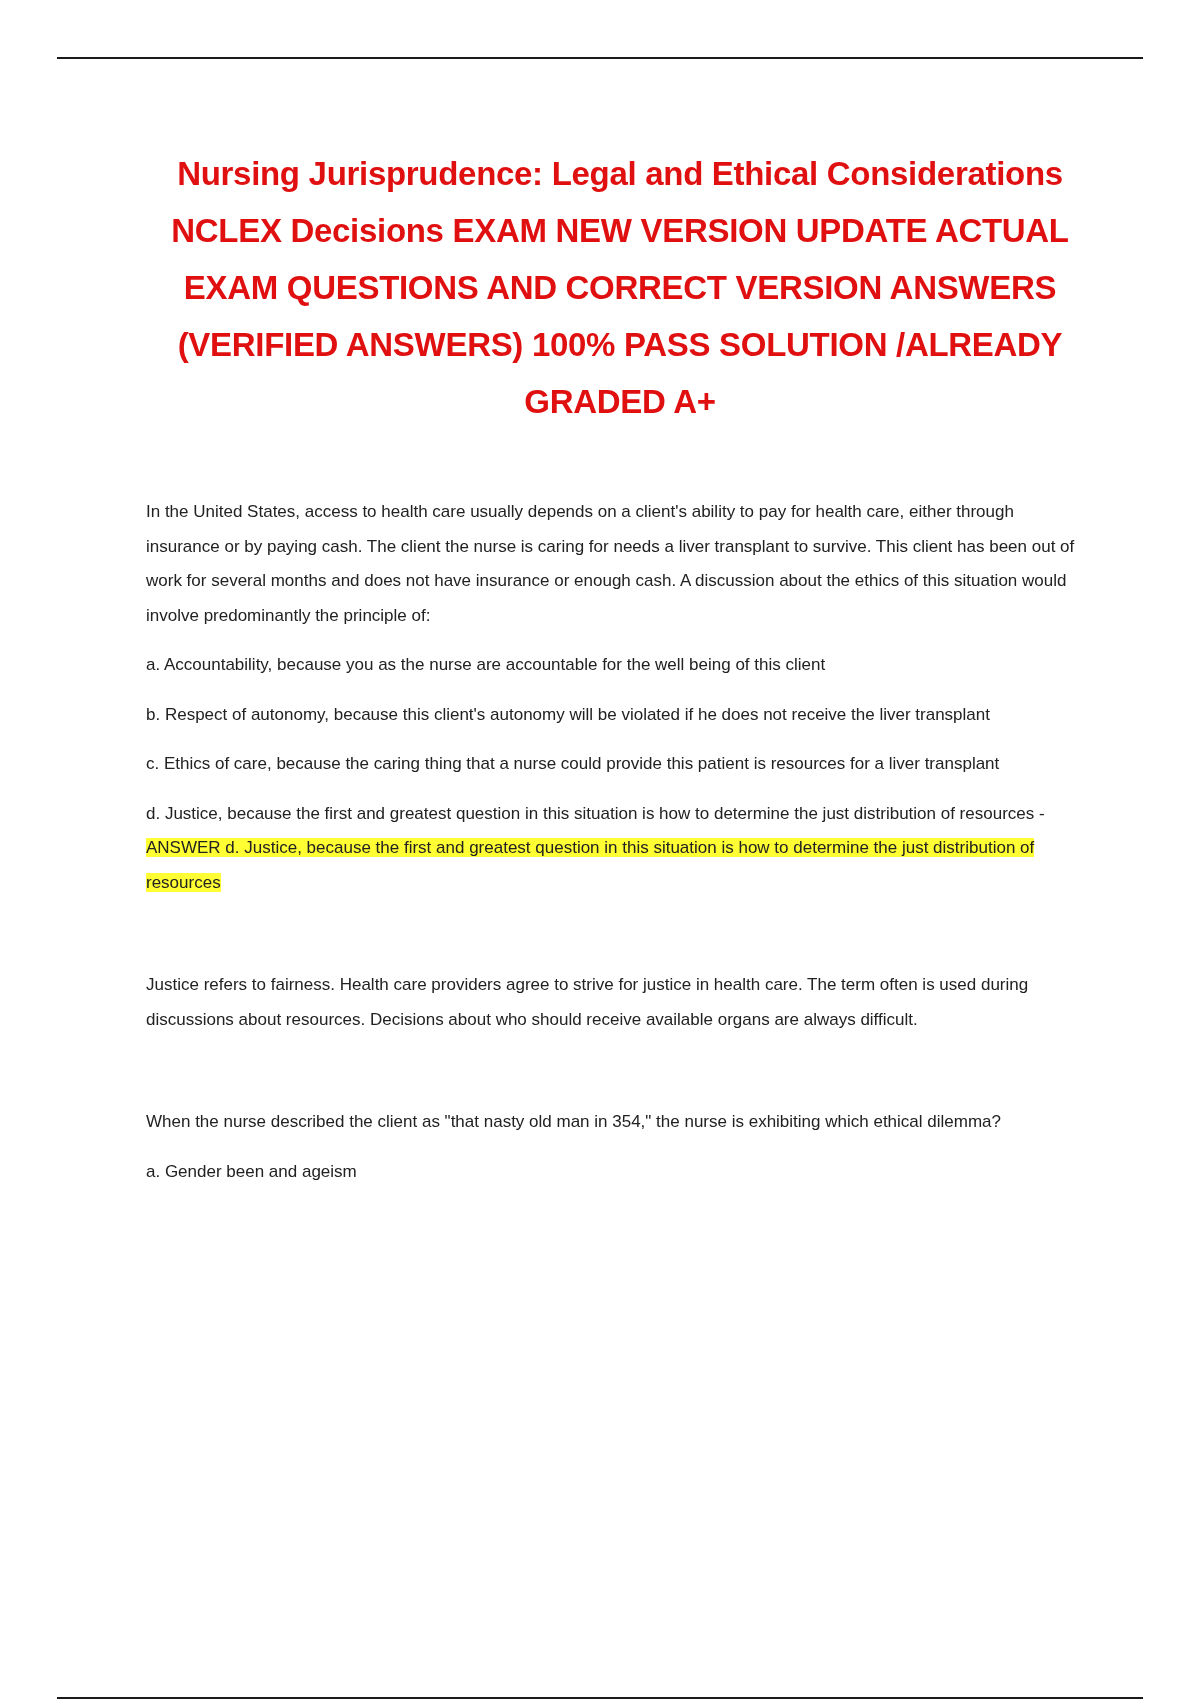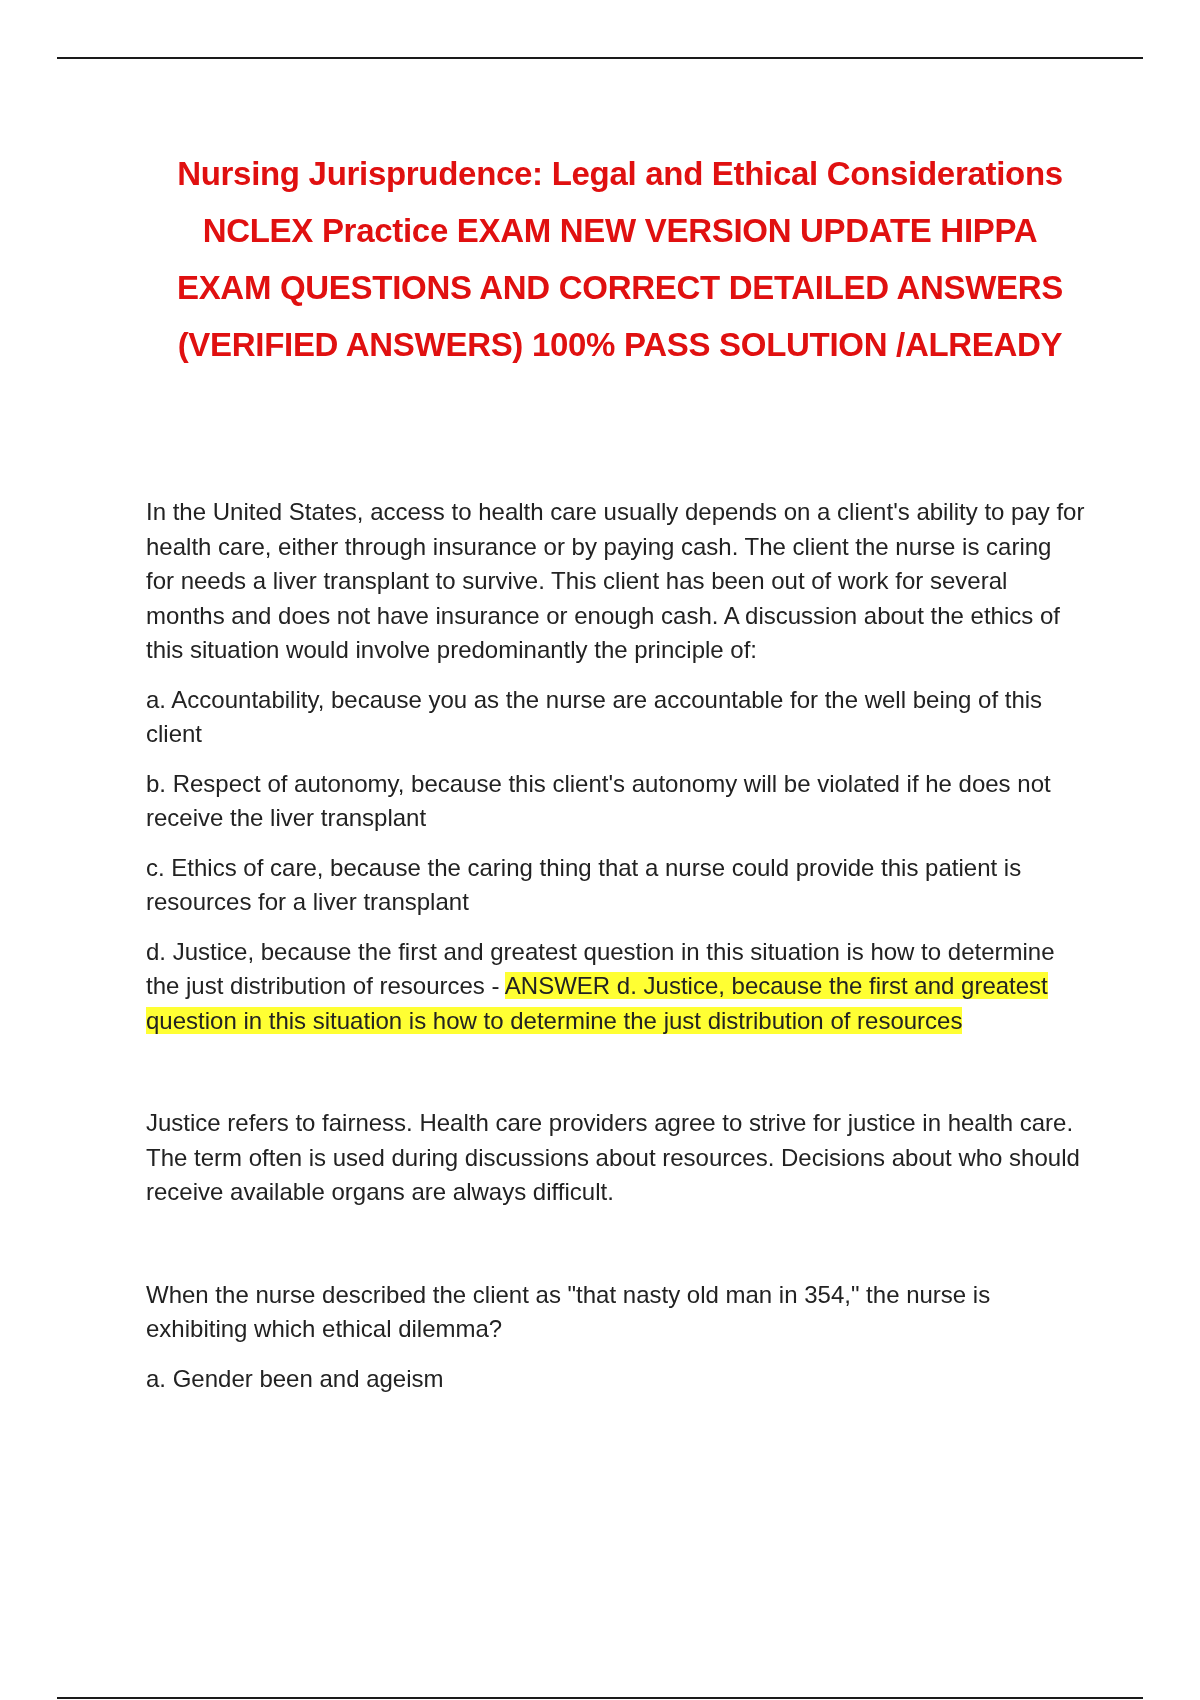--- a/index.html
+++ b/index.html
@@ -12,37 +12,38 @@
     .rule.top { top: 57px; }
     .rule.bottom { top: 1697px; }
     .title {
       position: absolute; top: 145px; left: 140px; width: 960px;
       text-align: center; color: #e01010; font-weight: bold;
       font-size: 33px; line-height: 57px; letter-spacing: -0.3px;
     }
     .title div { white-space: nowrap; text-align: center; }
     .content {
       position: absolute; left: 146px; top: 495px; width: 940px;
-      font-size: 24px; line-height: 34.5px; color: #222;
+      font-size: 17px; line-height: 34.5px; color: #222;
     }
     .content p { margin: 0; }
     .gap-s { height: 15px; }
     .gap-l { height: 68px; }
     .hl { background: #ffff33; }
   </style>
 </head>
 <body>
 
 <div class="rule top"></div>
 
 <div class="title">
   <div>Nursing Jurisprudence: Legal and Ethical Considerations</div>
-  <div>NCLEX Practice EXAM NEW VERSION UPDATE HIPPA</div>
-  <div>EXAM QUESTIONS AND CORRECT DETAILED ANSWERS</div>
+  <div>NCLEX Decisions EXAM NEW VERSION UPDATE ACTUAL</div>
+  <div>EXAM QUESTIONS AND CORRECT VERSION ANSWERS</div>
   <div>(VERIFIED ANSWERS) 100% PASS SOLUTION /ALREADY</div>
+  <div>GRADED A+</div>
 </div>
 
 <div class="content">
   <p>In the United States, access to health care usually depends on a client's ability to pay for health care, either through insurance or by paying cash. The client the nurse is caring for needs a liver transplant to survive. This client has been out of work for several months and does not have insurance or enough cash. A discussion about the ethics of this situation would involve predominantly the principle of:</p>
   <div class="gap-s"></div>
   <p>a. Accountability, because you as the nurse are accountable for the well being of this client</p>
   <div class="gap-s"></div>
   <p>b. Respect of autonomy, because this client's autonomy will be violated if he does not receive the liver transplant</p>
   <div class="gap-s"></div>
   <p>c. Ethics of care, because the caring thing that a nurse could provide this patient is resources for a liver transplant</p>

